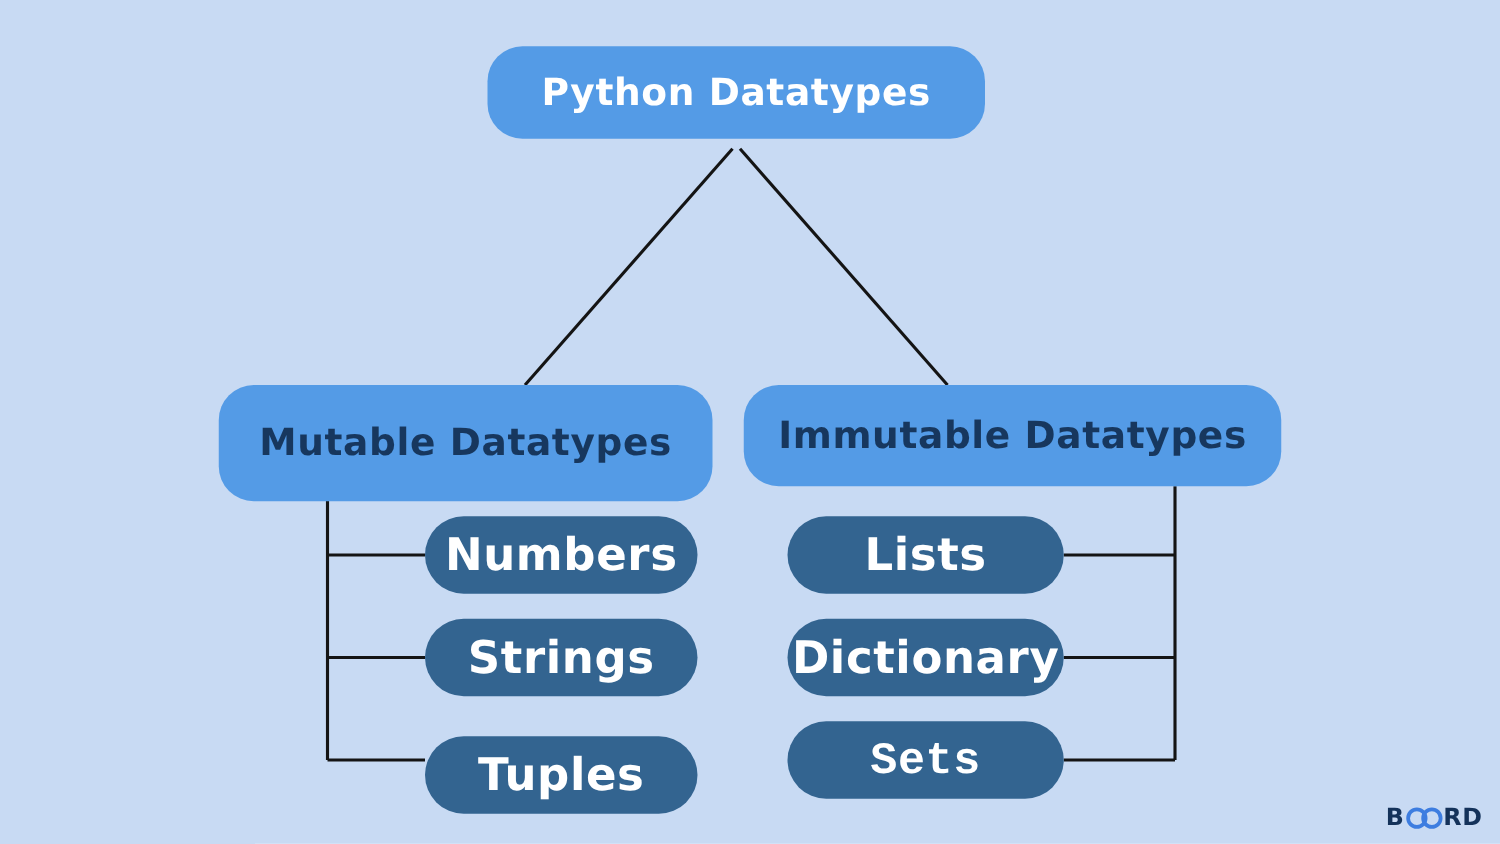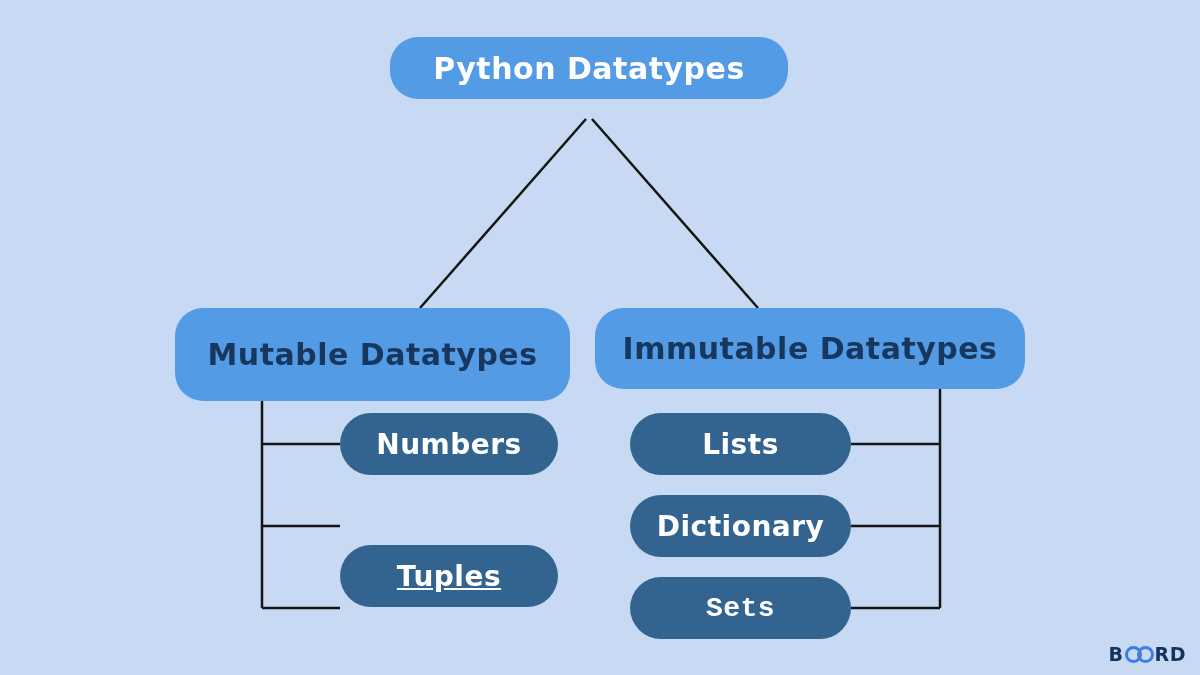--- a/index.html
+++ b/index.html
@@ -39,21 +39,21 @@
   .node {
     background: #559e6;
     background: #549be6;
     border-radius: 28px;
     font-size: 30px;
   }
   .node.root {
     left: 390px;
     top: 37px;
     width: 398px;
-    height: 62px;
+    height: 74px;
     color: #ffffff;
     text-align: center;
   }
   .node.branch-left {
     left: 175px;
     top: 308px;
     width: 395px;
     height: 93px;
     color: #17375e;
   }
@@ -61,27 +61,27 @@
     left: 595px;
     top: 308px;
     width: 430px;
     height: 81px;
     color: #17375e;
   }
   .pill {
     background: #336490;
     border-radius: 31px;
     color: #ffffff;
-    font-size: 28px;
+    font-size: 36px;
     width: 218px;
     height: 62px;
   }
   .pill.l0 { left: 340px; top: 413px; }
   .pill.l1 { left: 340px; top: 495px; }
-  .pill.l2 { left: 340px; top: 545px; text-decoration: underline; }
+  .pill.l2 { left: 340px; top: 589px; }
   .pill.r0 { left: 630px; top: 413px; width: 221px; }
   .pill.r1 { left: 630px; top: 495px; width: 221px; }
   .pill.r2 { left: 630px; top: 577px; width: 221px; font-family: Liberation Mono, monospace; }
 
   .logo {
     position: absolute;
     right: 14px;
     bottom: 10px;
     display: flex;
     align-items: center;
@@ -136,20 +136,23 @@
     <span>Mutable Datatypes</span>
   </div>
 
   <div class="node branch-right">
     <span>Immutable Datatypes</span>
   </div>
 
   <div class="pill l0">
     <span>Numbers</span>
   </div>
+  <div class="pill l1">
+    <span>Strings</span>
+  </div>
   <div class="pill l2">
     <span>Tuples</span>
   </div>
 
   <div class="pill r1">
     <span>Dictionary</span>
   </div>
   <div class="pill r0">
     <span>Lists</span>
   </div>

